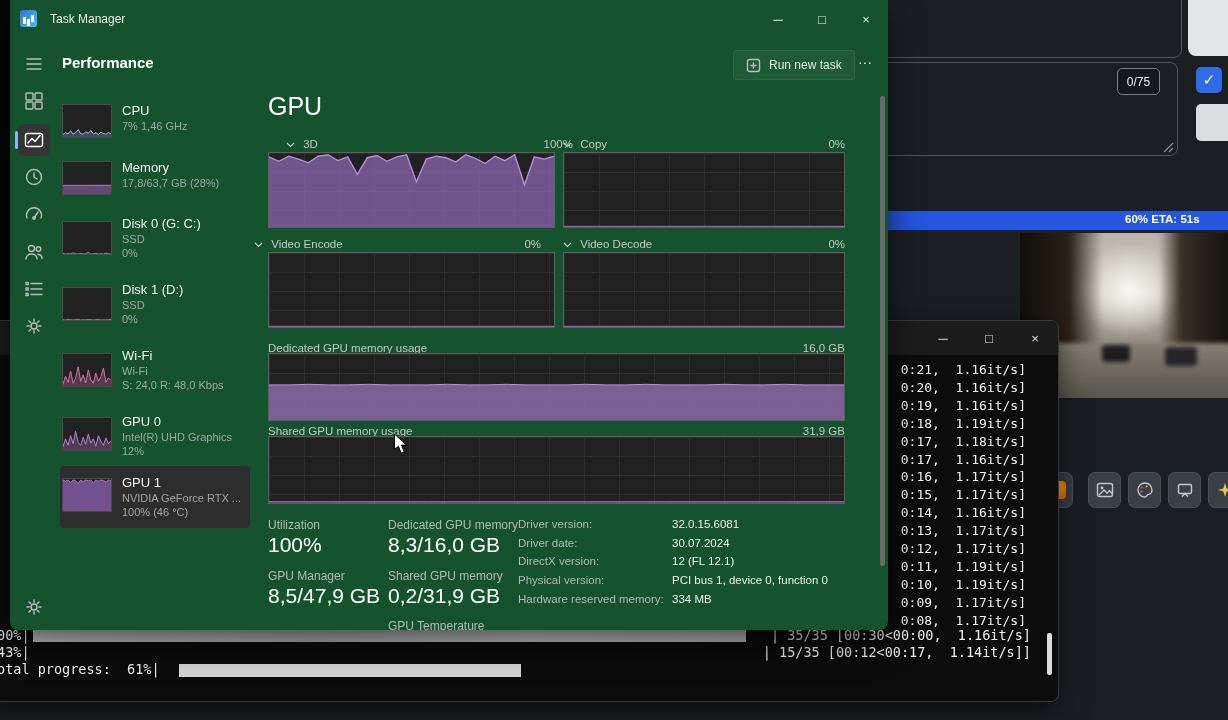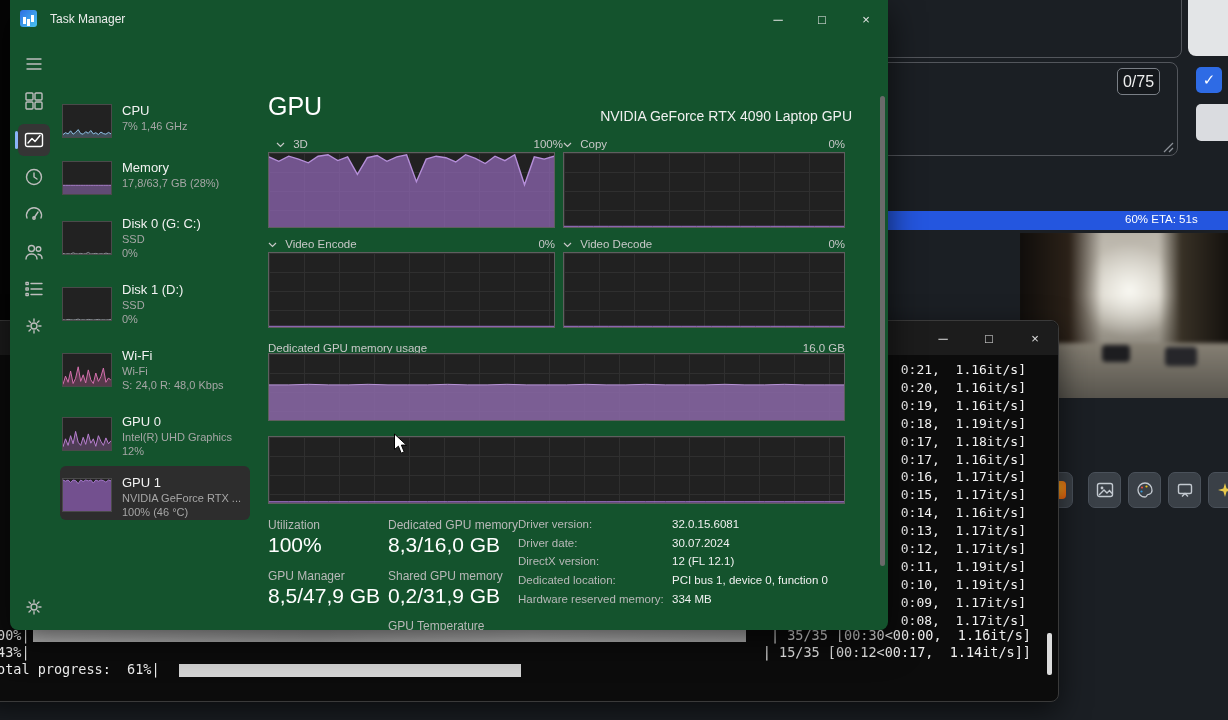--- a/index.html
+++ b/index.html
@@ -5,26 +5,26 @@
   html,body{margin:0;padding:0;background:#000;}
   .screen{position:relative;width:1228px;height:720px;overflow:hidden;
     font-family:"Liberation Sans",sans-serif;background:#14171b;-webkit-font-smoothing:antialiased;}
 
   
   .webui{position:absolute;inset:0;background:#1b1f24;z-index:0;}
   .left-edge{position:absolute;left:0;top:0;width:10px;height:632px;background:#050505;}
   .wb-box{position:absolute;border:1px solid #53565c;border-radius:8px;background:transparent;}
   .light-panel{position:absolute;background:#e3e5e7;border-radius:8px;}
   .counter-badge{position:absolute;left:1117px;top:68px;width:41px;height:25px;border:1px solid #7a7f86;
-    border-radius:5px;background:#15181c;color:#eee;font-size:16px;display:flex;align-items:center;justify-content:center;}
+    border-radius:5px;background:#15181c;color:#eee;font-size:12px;display:flex;align-items:center;justify-content:center;}
   .blue-check{position:absolute;left:1196px;top:67px;width:26px;height:26px;border-radius:5px;
     background:var(--checkbox-blue,#2e6be5);color:#fff;font-size:15px;display:flex;align-items:center;justify-content:center;}
   .light-box2{position:absolute;left:1196px;top:104px;width:36px;height:37px;background:#dadce0;border-radius:5px;}
   .progressbar{position:absolute;left:888px;top:211px;width:340px;height:19px;background:var(--progress-blue,#2456df);}
-  .progressbar span{position:absolute;left:205px;top:2px;color:#fff;font-size:11.5px;font-weight:normal;white-space:pre;padding-left:32px;}
+  .progressbar span{position:absolute;left:205px;top:2px;color:#fff;font-size:11.5px;font-weight:bold;white-space:pre;padding-left:32px;}
   .preview{position:absolute;left:1020px;top:233px;width:208px;height:165px;overflow:hidden;background:#6f6b62;}
   .pv{position:absolute;inset:-4px;filter:blur(2px);}
   .pv-sky{position:absolute;inset:0;background:linear-gradient(#b7b2a8,#d3cec2 38%,#979287 62%,#6f6b62);}
   .pv-glare{position:absolute;left:30%;top:8%;width:45%;height:55%;background:radial-gradient(closest-side,rgba(255,255,250,.85),rgba(255,255,250,0));}
   .pv-bldL{position:absolute;left:0;top:0;width:40%;height:78%;background:linear-gradient(90deg,#0e0c0a,#2b2118 62%,rgba(43,33,24,0));}
   .pv-bldR{position:absolute;right:0;top:0;width:34%;height:80%;background:linear-gradient(270deg,#120f0c,#383126 70%,rgba(56,49,38,0));}
   .pv-road{position:absolute;left:0;bottom:0;width:100%;height:34%;background:linear-gradient(#868074,#55524b);}
   .pv-car{position:absolute;border-radius:4px;background:#1d1d20;}
   .tool-row{position:absolute;top:472px;left:0;width:100%;height:34px;}
   .tool-btn{position:absolute;width:31px;height:34px;border-radius:7px;background:#3a4047;border:1px solid #4a515a;
@@ -218,20 +218,33 @@
         <span>─</span>
       </div>
       <div class="tm-winbtn" style="left:790px;">
         <span>□</span>
       </div>
       <div class="tm-winbtn" style="left:834px;">
         <span>×</span>
       </div>
     </div>
 
+    <div class="tm-cmdbar">
+      <div class="tm-pagetitle">Performance</div>
+      <div class="tm-runbtn">
+        <svg width="15" height="15" viewBox="0 0 15 15" class="ic">
+          <rect x="1.5" y="1.5" width="12" height="12" rx="2"></rect>
+            <path d="M7.5,4.8 v5.4 M4.8,7.5 h5.4"></path>
+        </svg>
+        <span>Run new task</span>
+      </div>
+      <div class="tm-more">
+        <span style="transform:translateY(-4px);display:inline-block;">…</span>
+      </div>
+    </div>
 
     <svg class="rail-ic ic" style="top:54px;" viewBox="0 0 20 20">
       <path d="M3,5 h14 M3,10 h14 M3,15 h14"></path>
     </svg>
     <svg class="rail-ic ic" style="top:91px;" viewBox="0 0 20 20">
       <rect x="2" y="2" width="7" height="7" rx="1"></rect>
         <rect x="11" y="2" width="7" height="7" rx="1"></rect>
       <rect x="2" y="11" width="7" height="7" rx="1"></rect>
         <rect x="11" y="11" width="7" height="7" rx="1"></rect>
     </svg>
@@ -346,38 +359,37 @@
               <polyline points="0.0,28.9 2.5,20.8 5.1,27.4 7.6,17.7 10.1,25.8 12.6,13.4 15.2,24.3 17.7,27.4 20.2,19.3 22.7,26.4 25.3,15.9 27.8,25.2 30.3,20.8 32.8,28.3 35.4,17.7 37.9,23.3 40.4,27.4 42.9,19.9 45.5,25.8 48.0,22.7" fill="none" stroke="#b87fd0" stroke-width="1"></polyline>
             </svg></div>
       </div>
       <div class="sb-text">
         <div class="sb-title">GPU 0</div>
         <div class="sb-line">Intel(R) UHD Graphics</div>
         <div class="sb-line">12%</div>
       </div>
     </div>
 
-    <div class="sb-item selected" style="top:466px;height:54px;border-radius:6px;">
+    <div class="sb-item selected" style="top:466px;height:62px;">
       <div class="sb-thumb" style="top:12px;">
         <div class="spark"><svg width="48" height="32" preserveAspectRatio="none">
               <polygon points="0,32 0.0,1.0 2.5,2.2 5.1,1.0 7.6,3.5 10.1,1.0 12.6,1.6 15.2,4.7 17.7,1.0 20.2,2.6 22.7,1.0 25.3,1.9 27.8,1.0 30.3,4.1 32.8,1.0 35.4,2.2 37.9,1.0 40.4,1.6 42.9,3.2 45.5,1.0 48.0,1.9 48,32" fill="rgba(150,100,190,0.7)"></polygon>
               <polyline points="0.0,1.0 2.5,2.2 5.1,1.0 7.6,3.5 10.1,1.0 12.6,1.6 15.2,4.7 17.7,1.0 20.2,2.6 22.7,1.0 25.3,1.9 27.8,1.0 30.3,4.1 32.8,1.0 35.4,2.2 37.9,1.0 40.4,1.6 42.9,3.2 45.5,1.0 48.0,1.9" fill="none" stroke="#a678cc" stroke-width="1"></polyline>
             </svg></div>
       </div>
       <div class="sb-text" style="top:8px;">
         <div class="sb-title">GPU 1</div>
         <div class="sb-line">NVIDIA GeForce RTX ...</div>
         <div class="sb-line">100% (46 °C)</div>
       </div>
     </div>
 
     <div class="gpu-title">GPU</div>
-    <div class="gpu-name">NVIDIA GeForce RTX 4090 Laptop GPU</div>
-
-    <div class="chart-label" style="left:266px;top:138px;width:287px;">
+
+    <div class="chart-label" style="left:276px;top:138px;width:287px;">
       <svg class="chev" width="9" height="6">
           <path d="M1,1 L4.5,4.5 L8,1" stroke="#c8c8c8" fill="none" stroke-width="1.2"></path>
         </svg>
       <span>3D</span>
       <span class="val">100%</span>
     </div>
     <div class="chart" style="left:258px;top:152px;width:287px;height:76px;">
       <div class="spark">
           <svg width="285" height="74" preserveAspectRatio="none">
             <polygon points="0,74 0.0,3.9 9.8,8.3 19.7,3.2 29.5,6.1 39.3,9.8 49.1,3.2 59.0,1.7 68.8,7.6 78.6,3.9 88.4,21.4 98.3,4.7 108.1,2.5 117.9,8.3 127.8,3.9 137.6,1.7 147.4,28.7 157.2,6.1 167.1,3.2 176.9,4.7 186.7,9.0 196.6,1.7 206.4,5.4 216.2,10.5 226.0,3.2 235.9,7.6 245.7,1.7 255.5,31.7 265.3,3.9 275.2,6.1 285.0,3.2 285,74" fill="rgba(146,104,183,0.72)"></polygon>
@@ -395,21 +407,21 @@
     </div>
     <div class="chart" style="left:553px;top:152px;width:282px;height:76px;">
       <div class="spark">
           <svg width="280" height="74" preserveAspectRatio="none">
             <polygon points="0,74 0.0,73.3 14.7,73.3 29.5,73.3 44.2,73.3 58.9,73.3 73.7,73.3 88.4,73.3 103.2,73.3 117.9,73.3 132.6,73.3 147.4,73.3 162.1,73.3 176.8,73.3 191.6,73.3 206.3,73.3 221.1,73.3 235.8,73.3 250.5,73.3 265.3,73.3 280.0,73.3 280,74" fill="rgba(146,104,183,0.4)"></polygon>
             <polyline points="0.0,73.3 14.7,73.3 29.5,73.3 44.2,73.3 58.9,73.3 73.7,73.3 88.4,73.3 103.2,73.3 117.9,73.3 132.6,73.3 147.4,73.3 162.1,73.3 176.8,73.3 191.6,73.3 206.3,73.3 221.1,73.3 235.8,73.3 250.5,73.3 265.3,73.3 280.0,73.3" fill="none" stroke="#9d72c8" stroke-width="1"></polyline>
           </svg>
         </div>
     </div>
 
-    <div class="chart-label" style="left:258px;top:238px;width:287px;">
+    <div class="chart-label" style="left:244px;top:238px;width:287px;">
       <svg class="chev" width="9" height="6">
           <path d="M1,1 L4.5,4.5 L8,1" stroke="#c8c8c8" fill="none" stroke-width="1.2"></path>
         </svg>
       <span>Video Encode</span>
       <span class="val">0%</span>
     </div>
     <div class="chart" style="left:258px;top:252px;width:287px;height:76px;">
       <div class="spark">
           <svg width="285" height="74" preserveAspectRatio="none">
             <polygon points="0,74 0.0,73.3 15.0,73.3 30.0,73.3 45.0,73.3 60.0,73.3 75.0,73.3 90.0,73.3 105.0,73.3 120.0,73.3 135.0,73.3 150.0,73.3 165.0,73.3 180.0,73.3 195.0,73.3 210.0,73.3 225.0,73.3 240.0,73.3 255.0,73.3 270.0,73.3 285.0,73.3 285,74" fill="rgba(146,104,183,0.4)"></polygon>
@@ -440,20 +452,24 @@
     </div>
     <div class="chart" style="left:258px;top:353px;width:577px;height:68px;">
       <div class="spark">
           <svg width="575" height="66" preserveAspectRatio="none">
             <polygon points="0,66 0.0,30.9 19.8,30.9 39.7,30.3 59.5,30.9 79.3,30.9 99.1,30.3 119.0,30.9 138.8,30.9 158.6,30.9 178.4,30.3 198.3,30.9 218.1,30.9 237.9,30.3 257.8,30.9 277.6,30.9 297.4,30.9 317.2,30.3 337.1,30.9 356.9,30.9 376.7,30.3 396.6,30.9 416.4,30.9 436.2,30.9 456.0,30.3 475.9,30.9 495.7,30.9 515.5,30.3 535.3,30.9 555.2,30.9 575.0,30.9 575,66" fill="rgba(139,104,168,0.85)"></polygon>
             <polyline points="0.0,30.9 19.8,30.9 39.7,30.3 59.5,30.9 79.3,30.9 99.1,30.3 119.0,30.9 138.8,30.9 158.6,30.9 178.4,30.3 198.3,30.9 218.1,30.9 237.9,30.3 257.8,30.9 277.6,30.9 297.4,30.9 317.2,30.3 337.1,30.9 356.9,30.9 376.7,30.3 396.6,30.9 416.4,30.9 436.2,30.9 456.0,30.3 475.9,30.9 495.7,30.9 515.5,30.3 535.3,30.9 555.2,30.9 575.0,30.9" fill="none" stroke="#b794d6" stroke-width="1"></polyline>
           </svg>
         </div>
     </div>
 
+    <div class="chart-label" style="left:258px;top:425px;width:577px;">
+      <span>Shared GPU memory usage</span>
+      <span class="val">31,9 GB</span>
+    </div>
     <div class="chart" style="left:258px;top:436px;width:577px;height:68px;">
       <div class="spark">
           <svg width="575" height="66" preserveAspectRatio="none">
             <polygon points="0,66 0.0,64.7 19.8,64.7 39.7,64.7 59.5,64.7 79.3,64.7 99.1,64.7 119.0,64.7 138.8,64.7 158.6,64.7 178.4,64.7 198.3,64.7 218.1,64.7 237.9,64.7 257.8,64.7 277.6,64.7 297.4,64.7 317.2,64.7 337.1,64.7 356.9,64.7 376.7,64.7 396.6,64.7 416.4,64.7 436.2,64.7 456.0,64.7 475.9,64.7 495.7,64.7 515.5,64.7 535.3,64.7 555.2,64.7 575.0,64.7 575,66" fill="rgba(146,104,183,0.5)"></polygon>
             <polyline points="0.0,64.7 19.8,64.7 39.7,64.7 59.5,64.7 79.3,64.7 99.1,64.7 119.0,64.7 138.8,64.7 158.6,64.7 178.4,64.7 198.3,64.7 218.1,64.7 237.9,64.7 257.8,64.7 277.6,64.7 297.4,64.7 317.2,64.7 337.1,64.7 356.9,64.7 376.7,64.7 396.6,64.7 416.4,64.7 436.2,64.7 456.0,64.7 475.9,64.7 495.7,64.7 515.5,64.7 535.3,64.7 555.2,64.7 575.0,64.7" fill="none" stroke="#9d72c8" stroke-width="1"></polyline>
           </svg>
         </div>
     </div>
 
     <div class="stat-label" style="left:258px;top:518px;">Utilization</div>
@@ -464,21 +480,21 @@
     <div class="stat-value" style="left:258px;top:584px;">8,5/47,9 GB</div>
     <div class="stat-label" style="left:378px;top:569px;">Shared GPU memory</div>
     <div class="stat-value" style="left:378px;top:584px;">0,2/31,9 GB</div>
 
     <div class="det-label" style="top:518px;">Driver version:</div>
     <div class="det-value" style="top:518px;">32.0.15.6081</div>
     <div class="det-label" style="top:537px;">Driver date:</div>
     <div class="det-value" style="top:537px;">30.07.2024</div>
     <div class="det-label" style="top:555px;">DirectX version:</div>
     <div class="det-value" style="top:555px;">12 (FL 12.1)</div>
-    <div class="det-label" style="top:574px;">Dedicated location:</div>
+    <div class="det-label" style="top:574px;">Physical version:</div>
     <div class="det-value" style="top:574px;">PCI bus 1, device 0, function 0</div>
     <div class="det-label" style="top:593px;">Hardware reserved memory:</div>
     <div class="det-value" style="top:593px;">334 MB</div>
 
     <div class="stat-label" style="left:378px;top:619px;">GPU Temperature</div>
 
     <div class="tm-scroll"></div>
   </div>
 
 

